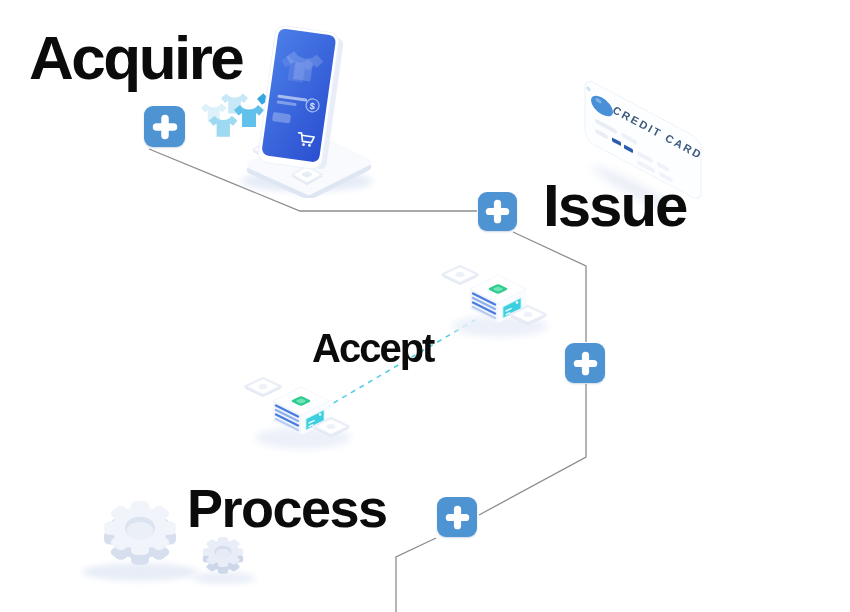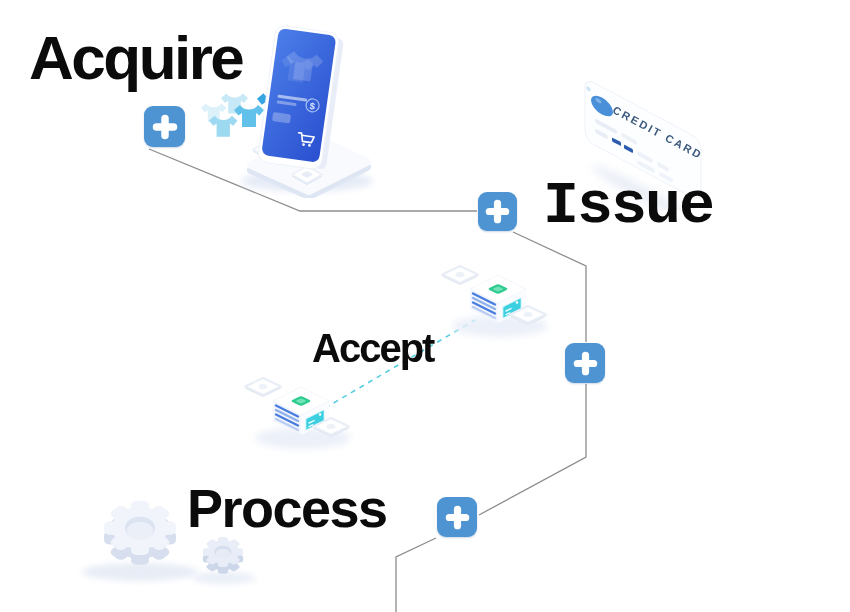--- a/index.html
+++ b/index.html
@@ -199,21 +199,21 @@
       <g fill="#e8edf7">
           <use href="#teeth"></use>
           <circle r="28"></circle>
         </g>
       <circle r="15" fill="#d5ddee"></circle>
       <ellipse cy="4" rx="13" ry="12" fill="#e6ebf6"></ellipse>
     </g>
   </svg>
 
   <div class="step-label" style="left:29px;top:27px;font-size:62px;letter-spacing:-2.5px;">Acquire</div>
-  <div class="step-label" style="left:543px;top:176px;font-size:60px;letter-spacing:-2px;font-family:Liberation Mono, monospace;">Issue</div>
+  <div class="step-label" style="left:543px;top:176px;font-size:60px;letter-spacing:-2px;">Issue</div>
   <div class="step-label" style="left:312px;top:328px;font-size:40px;letter-spacing:-2px;">Accept</div>
   <div class="step-label" style="left:187px;top:481px;font-size:54px;letter-spacing:-1.5px;text-align:center;">Process</div>
 
   <button class="plus-btn" style="left:144px;top:106px;width:41px;height:41px;">
     <svg width="26" height="26" viewBox="0 0 26 26">
       <path d="M13 4.5v17M4.5 13h17" stroke="#ffffff" stroke-width="7.5" stroke-linecap="round" fill="none"></path>
     </svg>
   </button>
   <button class="plus-btn" style="left:478px;top:192px;width:39px;height:39px;">
     <svg width="25" height="25" viewBox="0 0 26 26">

